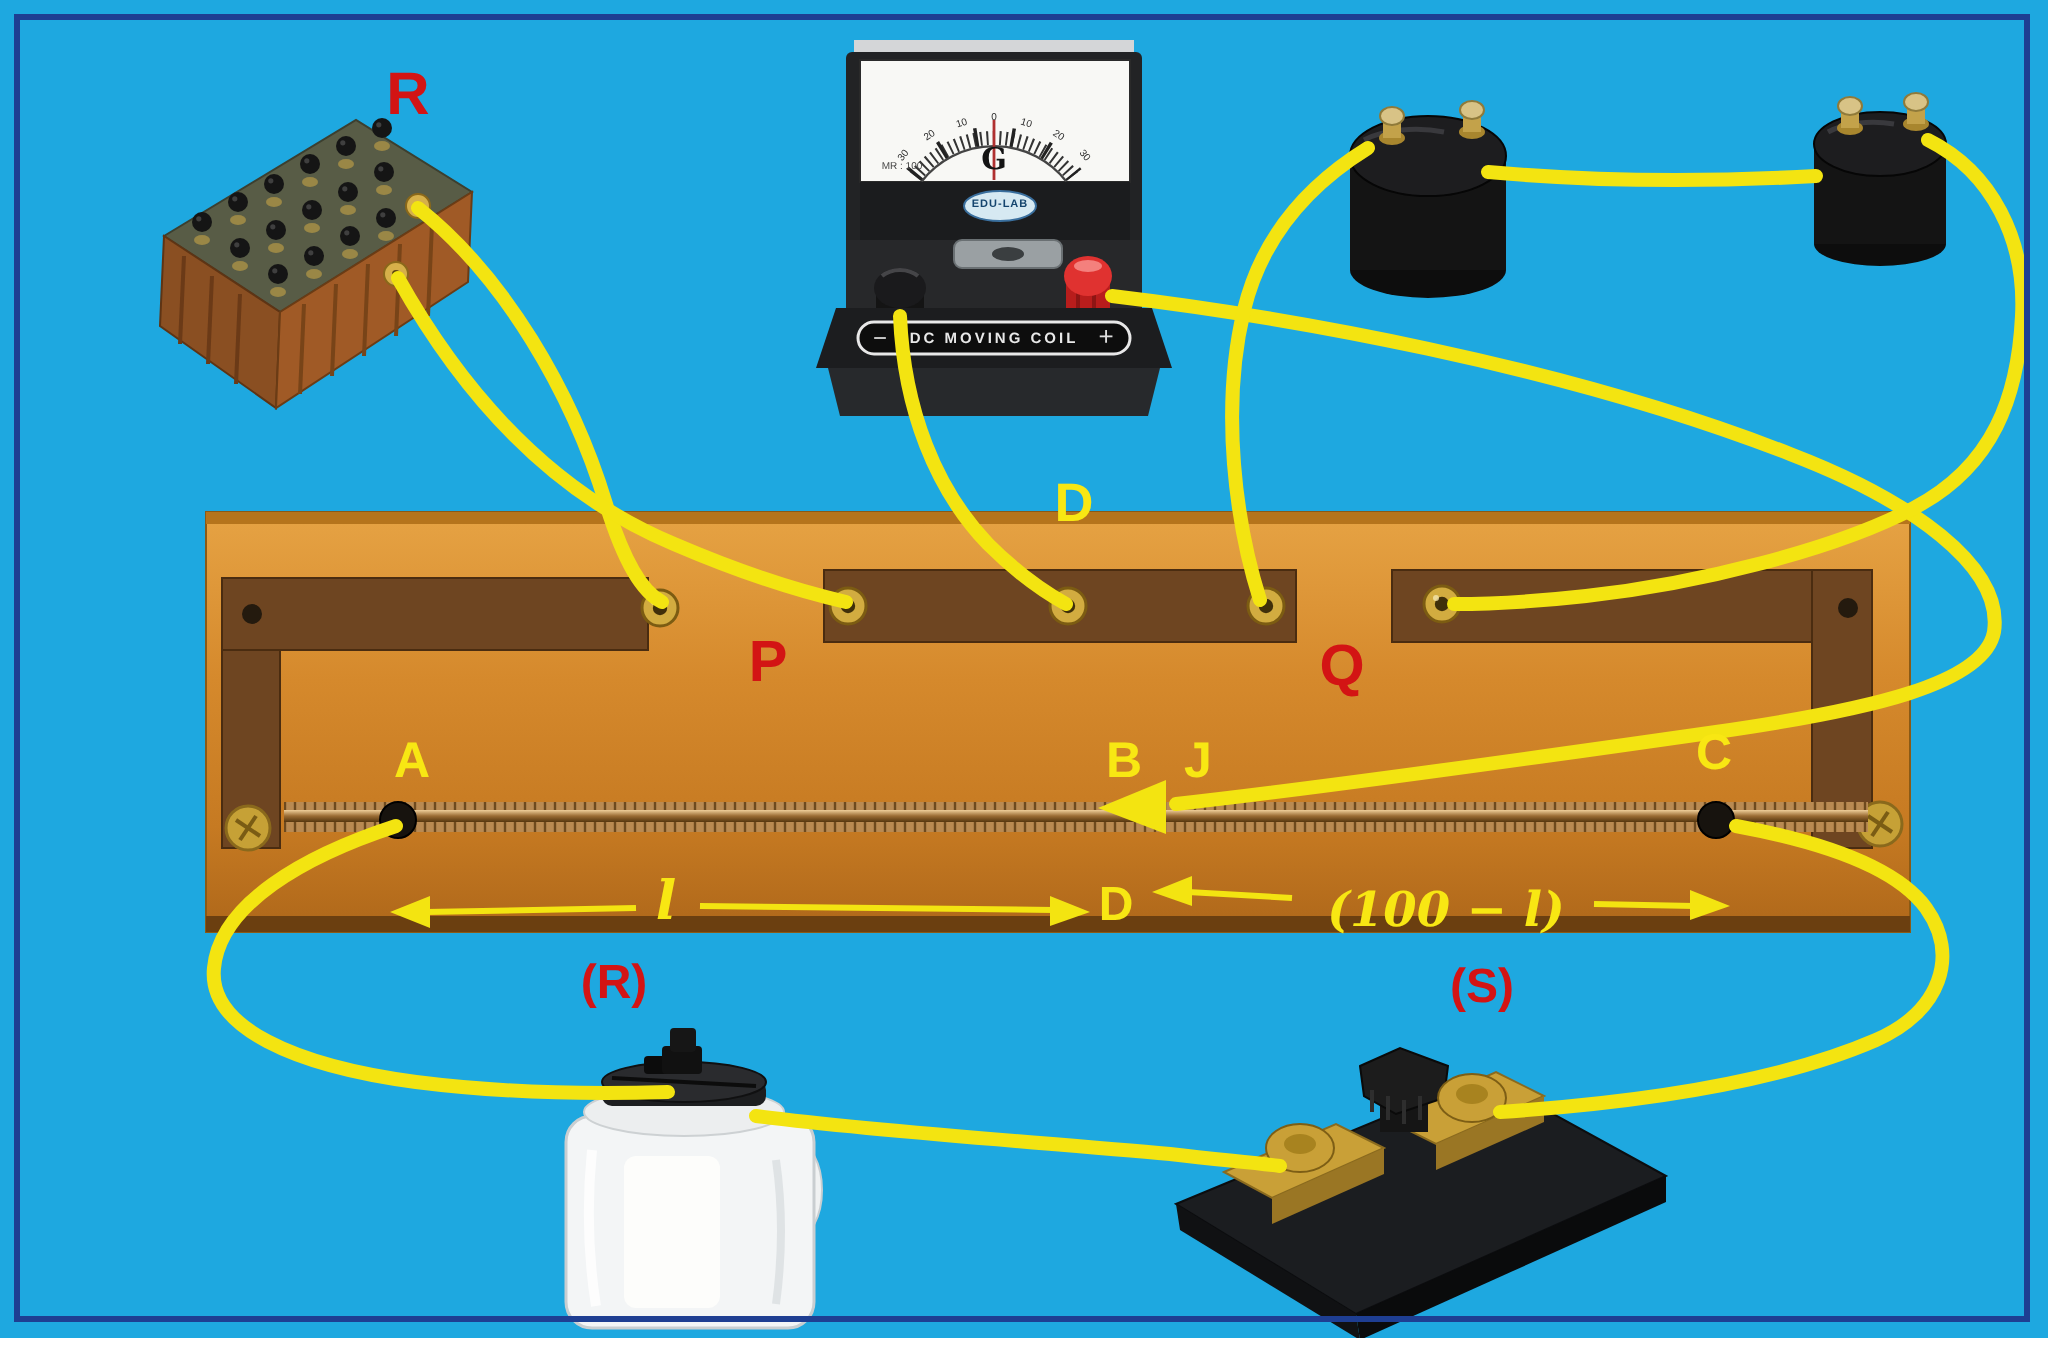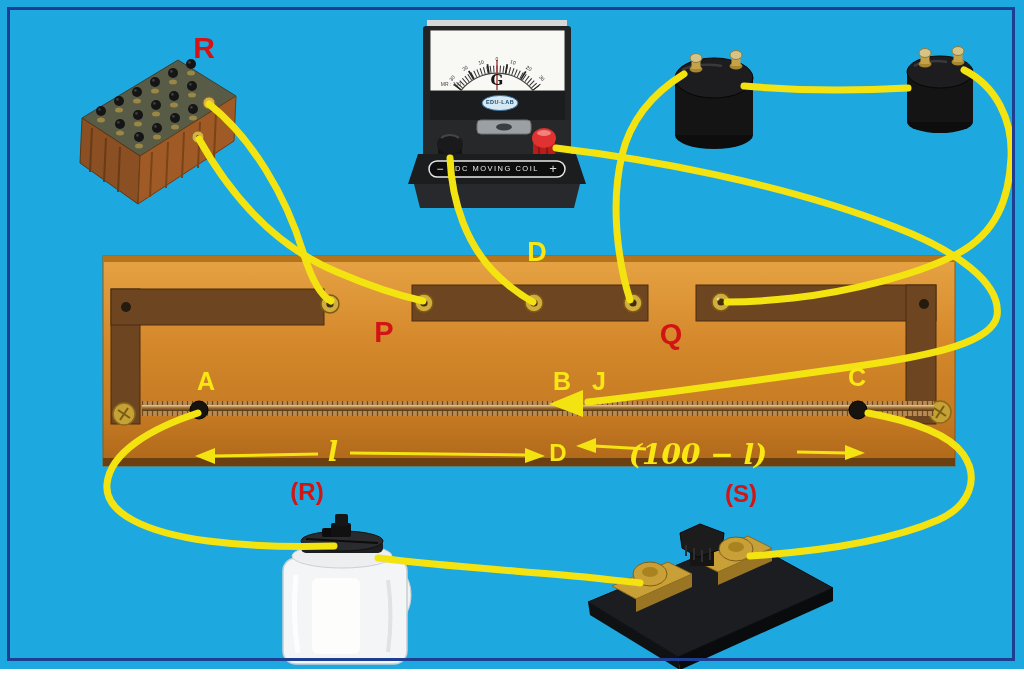--- a/index.html
+++ b/index.html
@@ -248,29 +248,29 @@
 <span class="lbl red" style="left:204px;top:48px;font-size:30px;">R</span>
 <span class="lbl yellow" style="left:537px;top:252px;font-size:27px;">D</span>
 <span class="lbl red" style="left:384px;top:332px;font-size:29px;">P</span>
 <span class="lbl red" style="left:671px;top:334px;font-size:29px;">Q</span>
 <span class="lbl yellow" style="left:206px;top:381px;font-size:25px;">A</span>
 <span class="lbl yellow" style="left:562px;top:381px;font-size:25px;">B</span>
 <span class="lbl yellow" style="left:599px;top:381px;font-size:25px;">J</span>
 <span class="lbl yellow" style="left:857px;top:377px;font-size:25px;">C</span>
 <span class="lbl yellow math" style="left:333px;top:451px;font-size:27px;">l</span>
 <span class="lbl yellow" style="left:558px;top:453px;font-size:24px;">D</span>
-<span class="lbl yellow math" style="left:698px;top:455px;font-size:28px;">(100 − l)</span>
+<span class="lbl yellow math" style="left:723px;top:455px;font-size:24px;">(100 − l)</span>
 <span class="lbl red" style="left:307px;top:492px;font-size:24px;">(R)</span>
 <span class="lbl red" style="left:741px;top:494px;font-size:24px;">(S)</span>
 
 <span class="gtxt" style="left:497px;top:80px;font-size:15px;font-weight:bold;font-family:'DejaVu Serif',serif;color:#141414;">G</span>
 <span class="gtxt" style="left:451px;top:84px;font-size:5px;color:#444;">MR : 100</span>
 <span class="gtxt" style="left:500px;top:103px;font-size:5.5px;font-weight:bold;letter-spacing:0.5px;color:#15456e;">EDU-LAB</span>
 <span class="gtxt" style="left:440px;top:169px;font-size:12px;color:#ddd;">−</span>
-<span class="gtxt" style="left:497px;top:169px;font-size:7.5px;font-weight:normal;letter-spacing:1.5px;color:#e8e8e8;">DC MOVING COIL</span>
+<span class="gtxt" style="left:497px;top:169px;font-size:7.5px;font-weight:bold;letter-spacing:1.5px;color:#e8e8e8;">DC MOVING COIL</span>
 <span class="gtxt" style="left:553px;top:168px;font-size:13px;color:#ddd;">+</span>
 <span class="scaleno" style="left:452px;top:78px;transform:translate(-50%,-50%) rotate(-50deg);">30</span>
 <span class="scaleno" style="left:465px;top:68px;transform:translate(-50%,-50%) rotate(-33deg);">20</span>
 <span class="scaleno" style="left:481px;top:62px;transform:translate(-50%,-50%) rotate(-17deg);">10</span>
 <span class="scaleno" style="left:497px;top:59px;transform:translate(-50%,-50%);">0</span>
 <span class="scaleno" style="left:513px;top:62px;transform:translate(-50%,-50%) rotate(17deg);">10</span>
 <span class="scaleno" style="left:529px;top:68px;transform:translate(-50%,-50%) rotate(33deg);">20</span>
 <span class="scaleno" style="left:542px;top:78px;transform:translate(-50%,-50%) rotate(50deg);">30</span>
 
 <div id="frame"></div>

